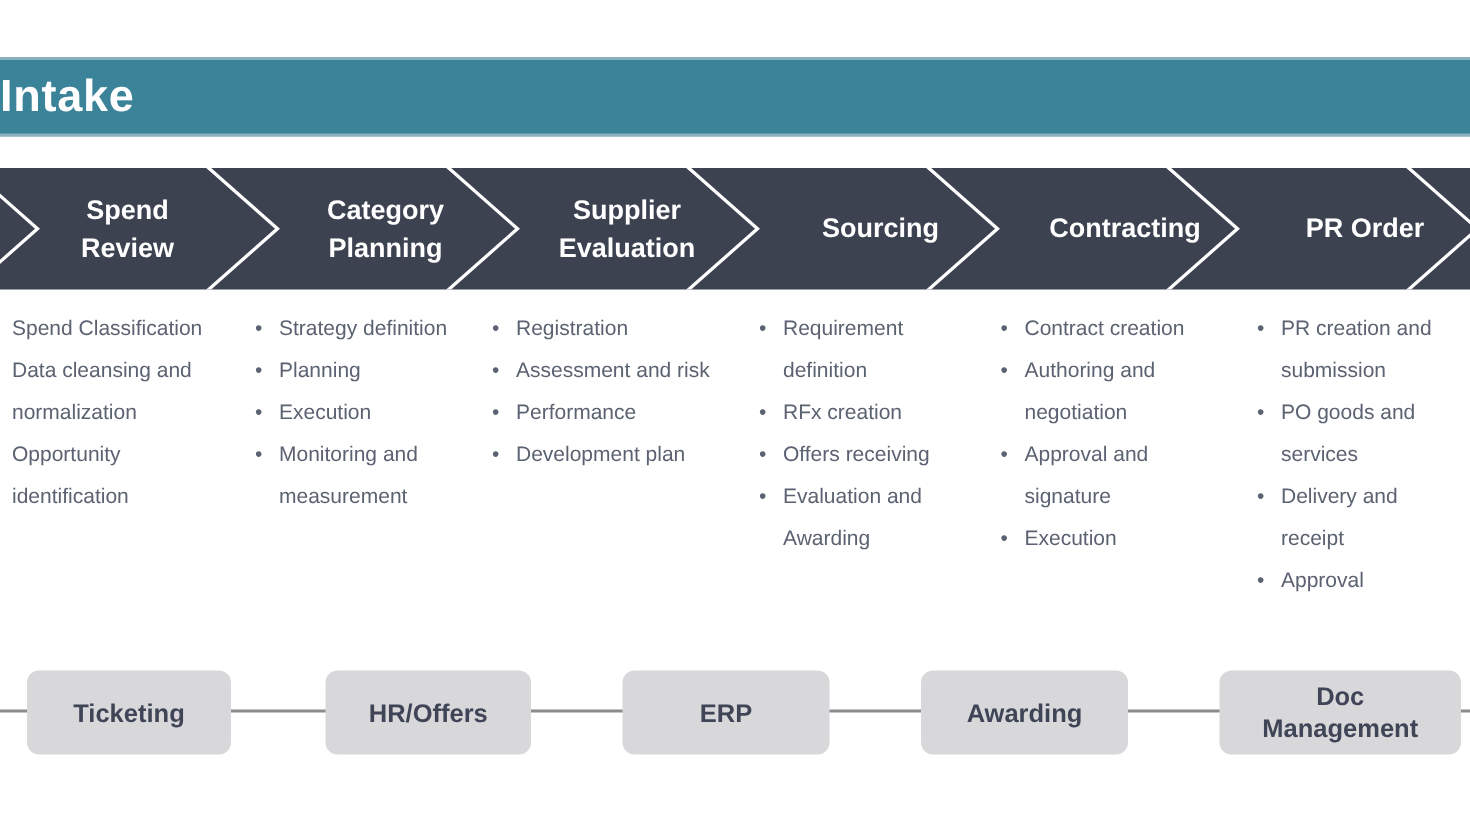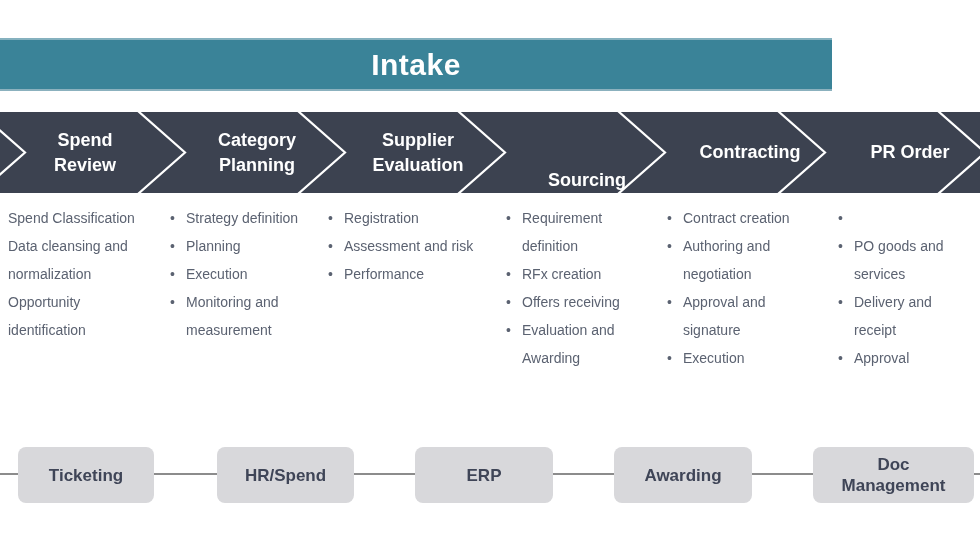--- a/index.html
+++ b/index.html
@@ -9,25 +9,25 @@
     --boxFill:#d8d8db;
     --boxText:#3f4557;
     --connector:#8c8c8c;
   }
   html,body{margin:0;padding:0;background:#fff;}
   body{width:980px;height:551px;overflow:hidden;font-family:"Liberation Sans",sans-serif;}
   .canvas{position:relative;width:980px;height:551px;background:#fff;overflow:hidden;}
 
   
   .teal-header{
-    position:absolute;left:0;top:38px;width:832px;height:53px;
+    position:absolute;left:0;top:38px;width:980px;height:53px;
     background:var(--teal);box-sizing:border-box;
     border-top:2px solid rgba(173,201,212,.65);
     border-bottom:2px solid rgba(183,202,210,.65);
-    display:flex;align-items:center;justify-content:center;
+    display:flex;align-items:center;justify-content:flex-start;
   }
   .banner-title{color:#ffffff;font-size:30px;font-weight:bold;letter-spacing:.5px;}
 
   
   .chevron-band{position:absolute;left:0;top:112px;width:980px;height:81px;background:var(--dark);}
   #chevron-svg{position:absolute;left:0;top:0;display:block;}
   .stage-label{
     position:absolute;top:0;height:81px;width:160px;
     display:flex;align-items:center;justify-content:center;text-align:center;
     color:#ffffff;font-weight:bold;font-size:18px;line-height:25px;white-space:pre-line;
@@ -69,21 +69,21 @@
         <polyline points="778,-1 825,40.5 778,82" fill="none" stroke="#ffffff" stroke-width="2.2"></polyline>
         <polyline points="938,-1 985,40.5 938,82" fill="none" stroke="#ffffff" stroke-width="2.2"></polyline>
       </svg>
     <div id="stage-labels">
         <div class="stage-label" style="left: 5px;">Spend
 Review</div>
         <div class="stage-label" style="left: 177px;">Category
 Planning</div>
         <div class="stage-label" style="left: 338px;">Supplier
 Evaluation</div>
-        <div class="stage-label" style="left: 507px; margin-top: 28px;">Sourcing</div>
+        <div class="stage-label" style="left: 507px;">Sourcing</div>
         <div class="stage-label" style="left: 670px;">Contracting</div>
         <div class="stage-label" style="left: 830px;">PR Order</div>
       </div>
   </div>
 
   <div id="stage-columns">
       <div class="col no-bullet" style="left: -8px; width: 150px;">
         <div class="li">
           <span class="bullet"></span>
           <span class="li-text">Spend Classification</span>
@@ -121,20 +121,24 @@
           <span class="li-text">Registration</span>
         </div>
         <div class="li">
           <span class="bullet"></span>
           <span class="li-text">Assessment and risk</span>
         </div>
         <div class="li">
           <span class="bullet"></span>
           <span class="li-text">Performance</span>
         </div>
+        <div class="li">
+          <span class="bullet"></span>
+          <span class="li-text">Development plan</span>
+        </div>
       </div>
       <div class="col" style="left: 506px; width: 134px;">
         <div class="li">
           <span class="bullet"></span>
           <span class="li-text">Requirement definition</span>
         </div>
         <div class="li">
           <span class="bullet"></span>
           <span class="li-text">RFx creation</span>
         </div>
@@ -161,41 +165,42 @@
           <span class="li-text">Approval and signature</span>
         </div>
         <div class="li">
           <span class="bullet"></span>
           <span class="li-text">Execution</span>
         </div>
       </div>
       <div class="col" style="left: 838px; width: 126px;">
         <div class="li">
           <span class="bullet"></span>
+          <span class="li-text">PR creation and submission</span>
         </div>
         <div class="li">
           <span class="bullet"></span>
           <span class="li-text">PO goods and services</span>
         </div>
         <div class="li">
           <span class="bullet"></span>
           <span class="li-text">Delivery and receipt</span>
         </div>
         <div class="li">
           <span class="bullet"></span>
           <span class="li-text">Approval</span>
         </div>
       </div>
     </div>
 
   <div>
     <div class="connector"></div>
     <div id="system-boxes">
         <div class="sysbox" style="left: 18px; width: 136px;">Ticketing</div>
-        <div class="sysbox" style="left: 217px; width: 137px;">HR/Spend</div>
+        <div class="sysbox" style="left: 217px; width: 137px;">HR/Offers</div>
         <div class="sysbox" style="left: 415px; width: 138px;">ERP</div>
         <div class="sysbox" style="left: 614px; width: 138px;">Awarding</div>
         <div class="sysbox" style="left: 813px; width: 161px;">Doc
 Management</div>
       </div>
   </div>
 
 </div>
 
 </body></html>

